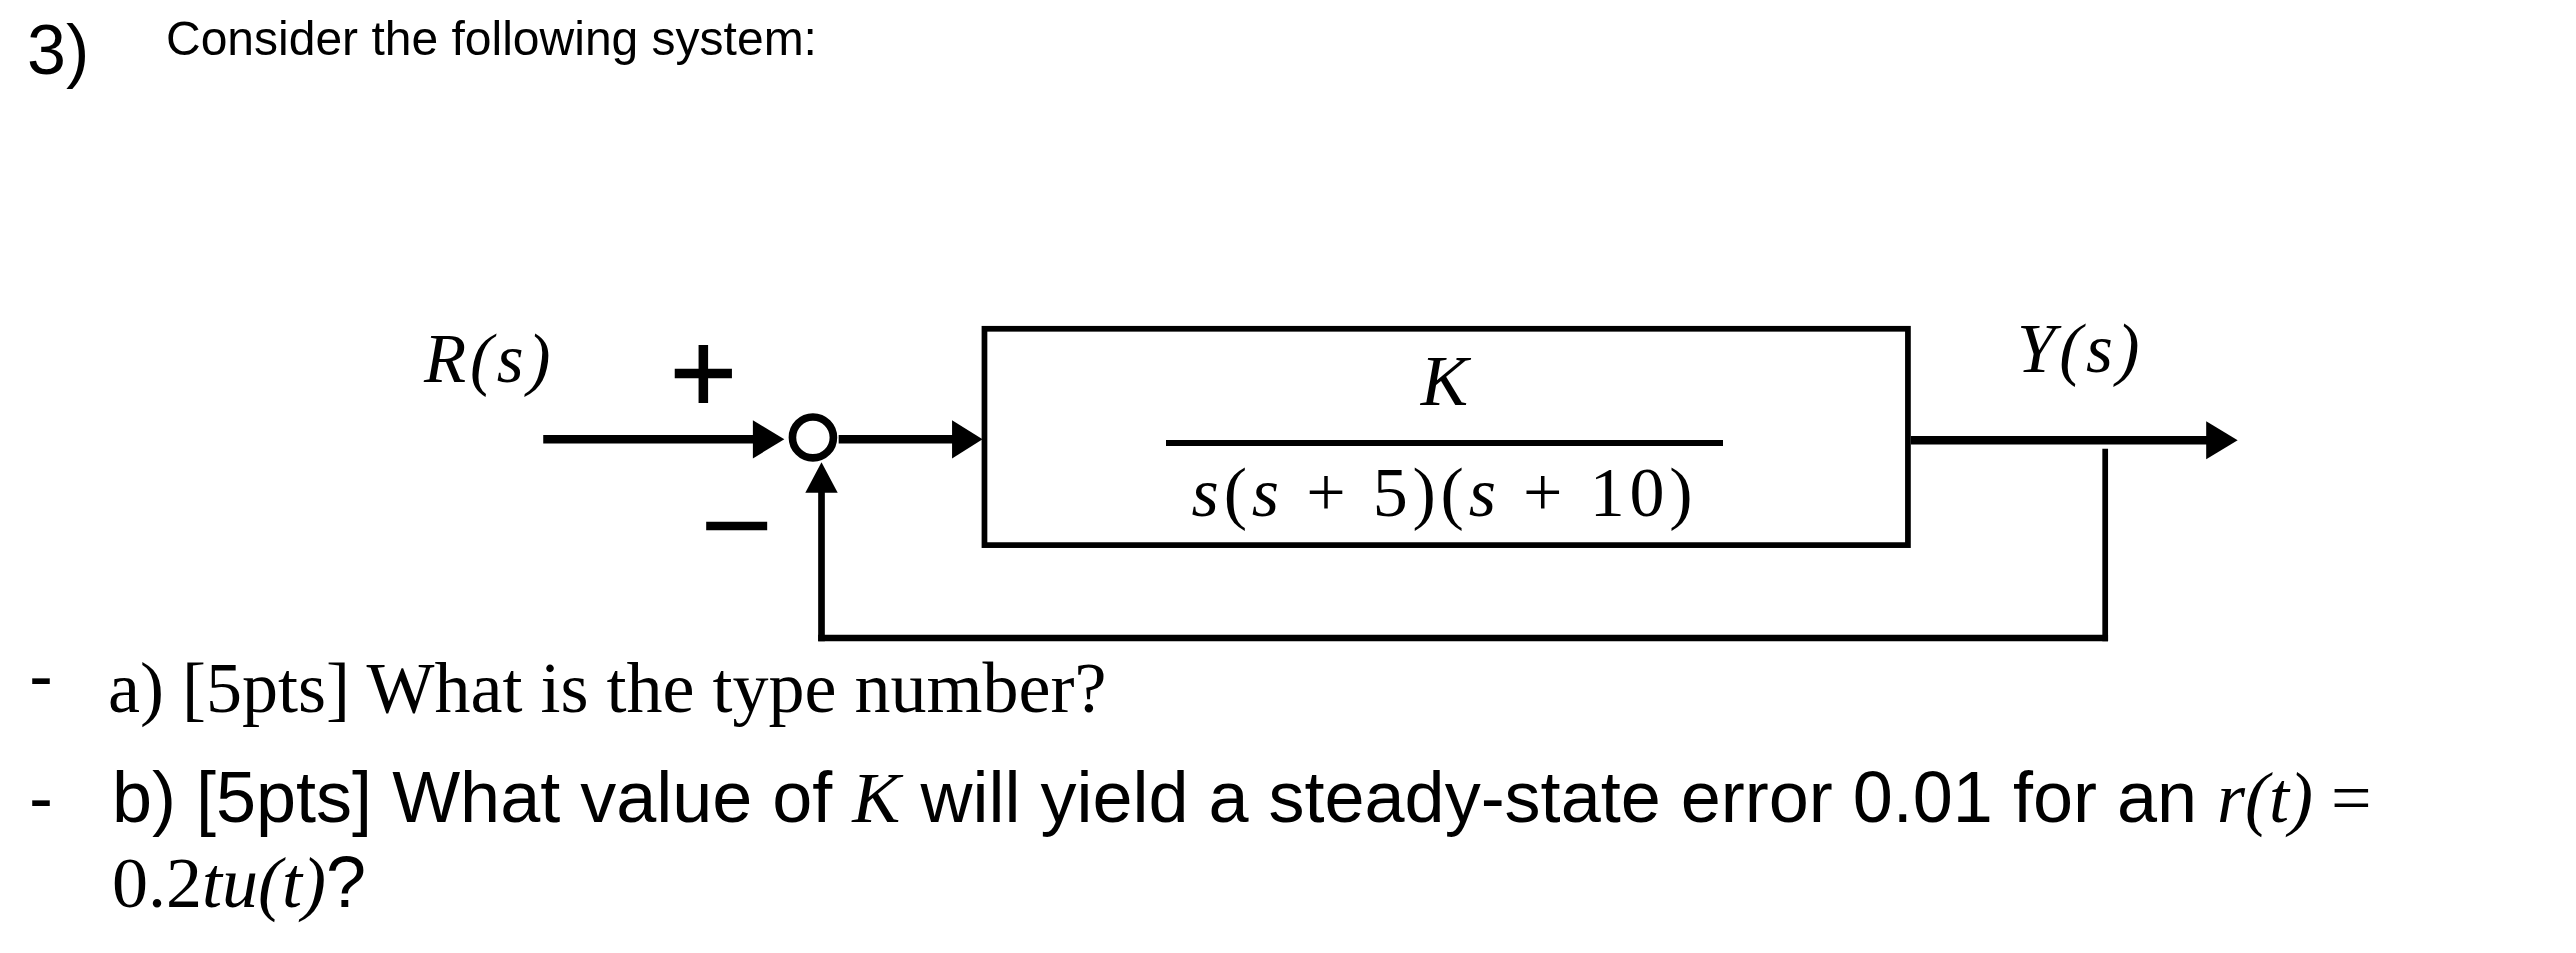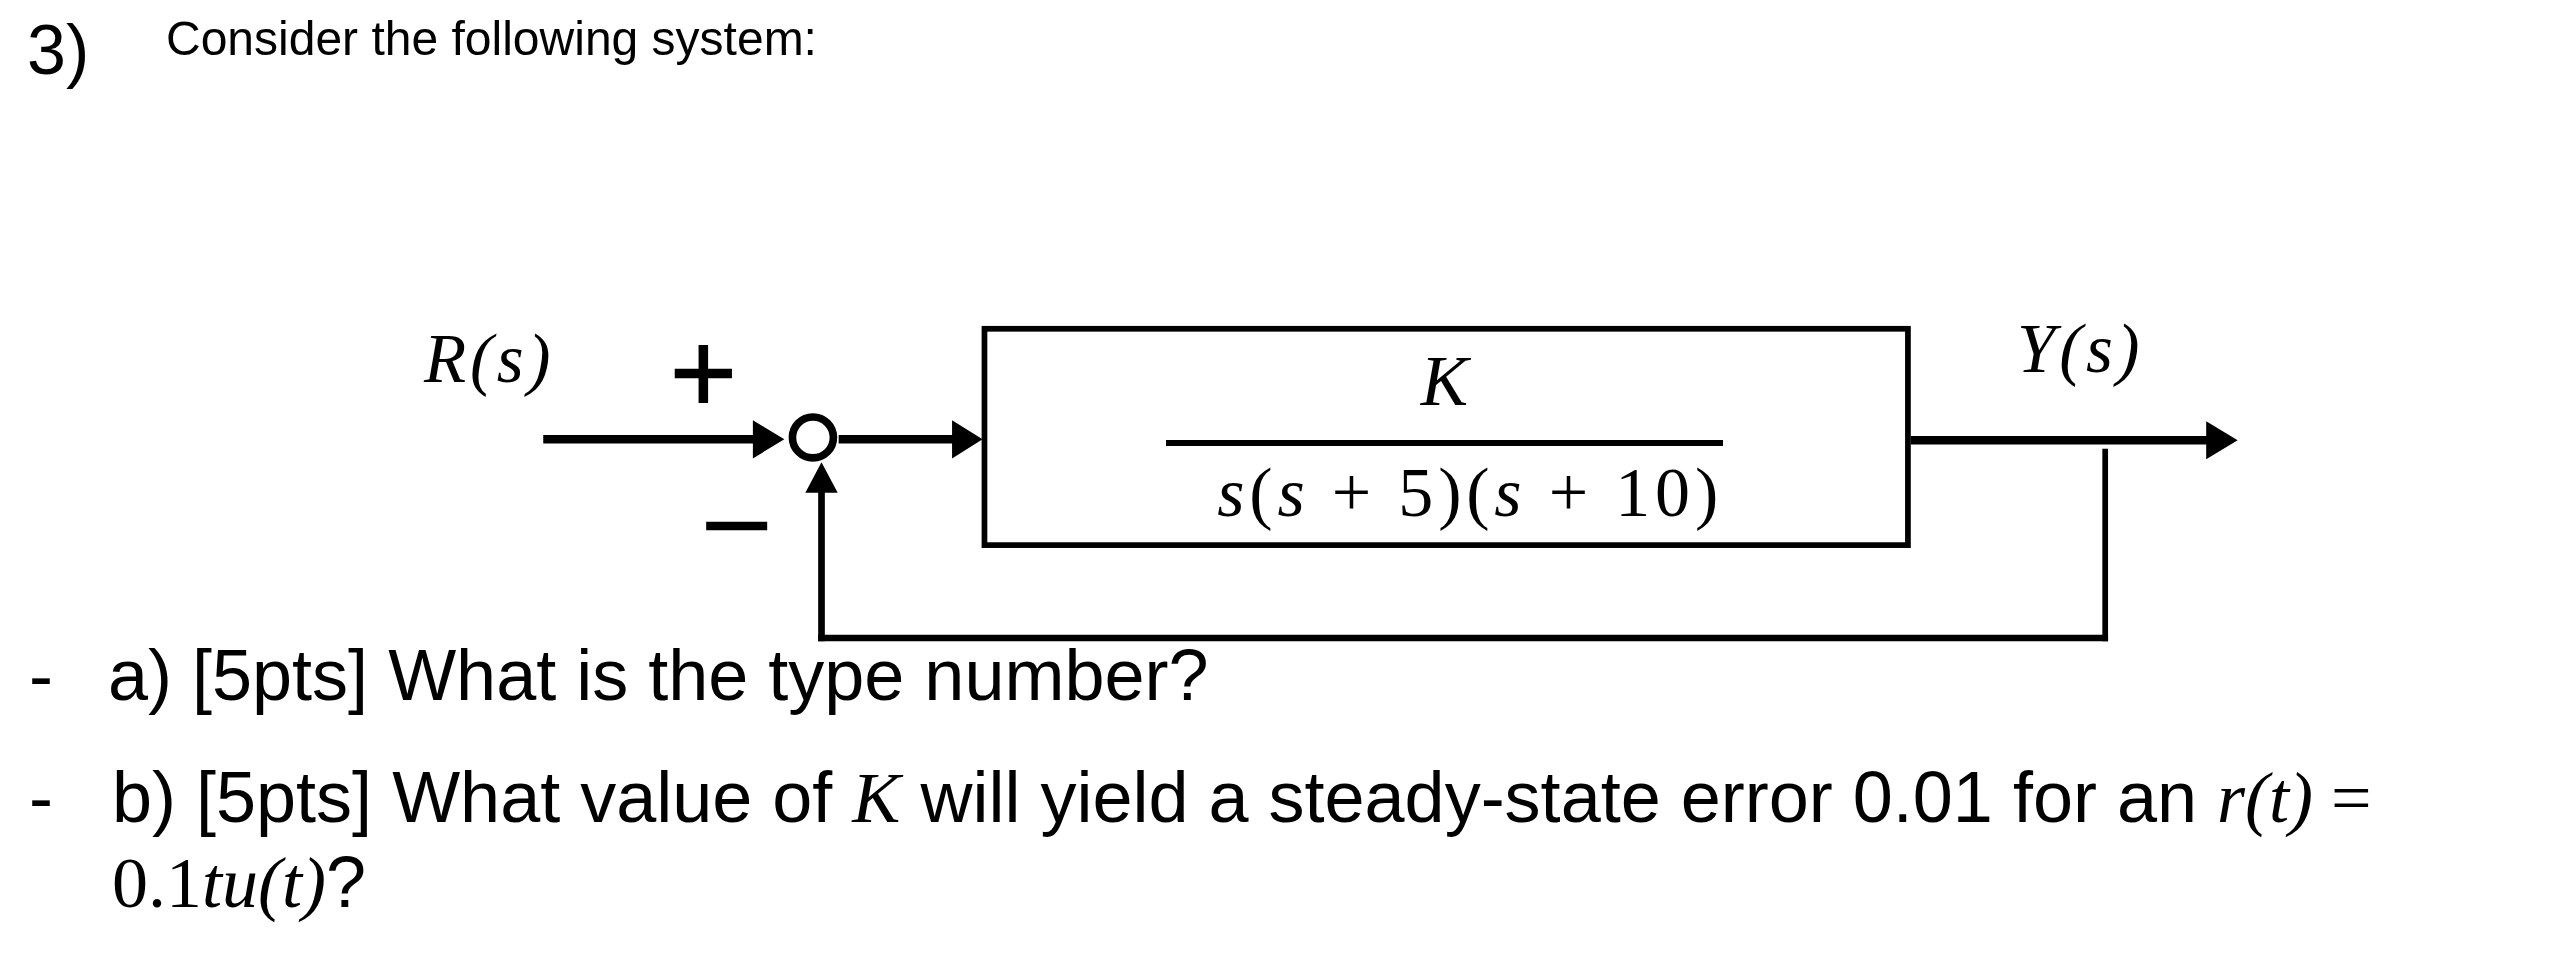--- a/index.html
+++ b/index.html
@@ -34,32 +34,32 @@
     text-align: center;
     font-family: "Liberation Serif", serif; font-style: italic;
     font-size: 71px; line-height: 1;
   }
   .frac-bar {
     left: 1166px; top: 440px; width: 557px; height: 5.7px;
     background: #000000;
   }
   .frac-den {
     left: 1166px; top: 458px; width: 557px;
-    text-align: right;
+    text-align: center;
     font-family: "Liberation Serif", serif;
     font-size: 70px; line-height: 1;
     letter-spacing: 4.8px;
   }
   .mvar { font-family: "Liberation Serif", serif; font-style: italic; }
   .mup  { font-family: "Liberation Serif", serif; font-style: normal; }
 
   
   .q { font-size: 72px; line-height: 84px; }
   .q-a-bullet { left: 29px;  top: 633px; }
-  .q-a-text   { left: 108px; top: 633px; }
+  .q-a-text   { left: 108px; top: 646px; font-family: Liberation Serif, serif; }
   .q-b-bullet { left: 29px;  top: 755px; }
   .q-b-text   { left: 112px; top: 755px; }
 
   svg.overlay { position: absolute; left: 0; top: 0; }
 </style>
 </head>
 <body>
 
 <div class="canvas">
 
@@ -97,17 +97,17 @@
   <div class="abs frac-num">K</div>
   <div class="abs frac-bar"></div>
   <div class="abs frac-den"><span class="mvar">s</span><span class="mup">(</span><span class="mvar">s</span><span class="mup"> + 5)(</span><span class="mvar">s</span><span class="mup"> + 10)</span></div>
 
   <div class="abs q q-a-bullet">-</div>
   <div class="abs q q-a-text">a) [5pts] What is the type number?</div>
 
   <div class="abs q q-b-bullet">-</div>
   <div class="abs q q-b-text">
     <span class="sans">b) [5pts] What value of </span><span class="mvar">K</span><span class="sans"> will yield a steady-state error 0.01 for an </span><span class="mvar">r(t)</span><span class="mup"> =</span><br>
-    <span class="mup">0.1</span><span class="mvar">tu(t)</span><span class="sans">?</span>
+    <span class="mup">0.2</span><span class="mvar">tu(t)</span><span class="sans">?</span>
   </div>
 
 </div>
 
 
 </body></html>

